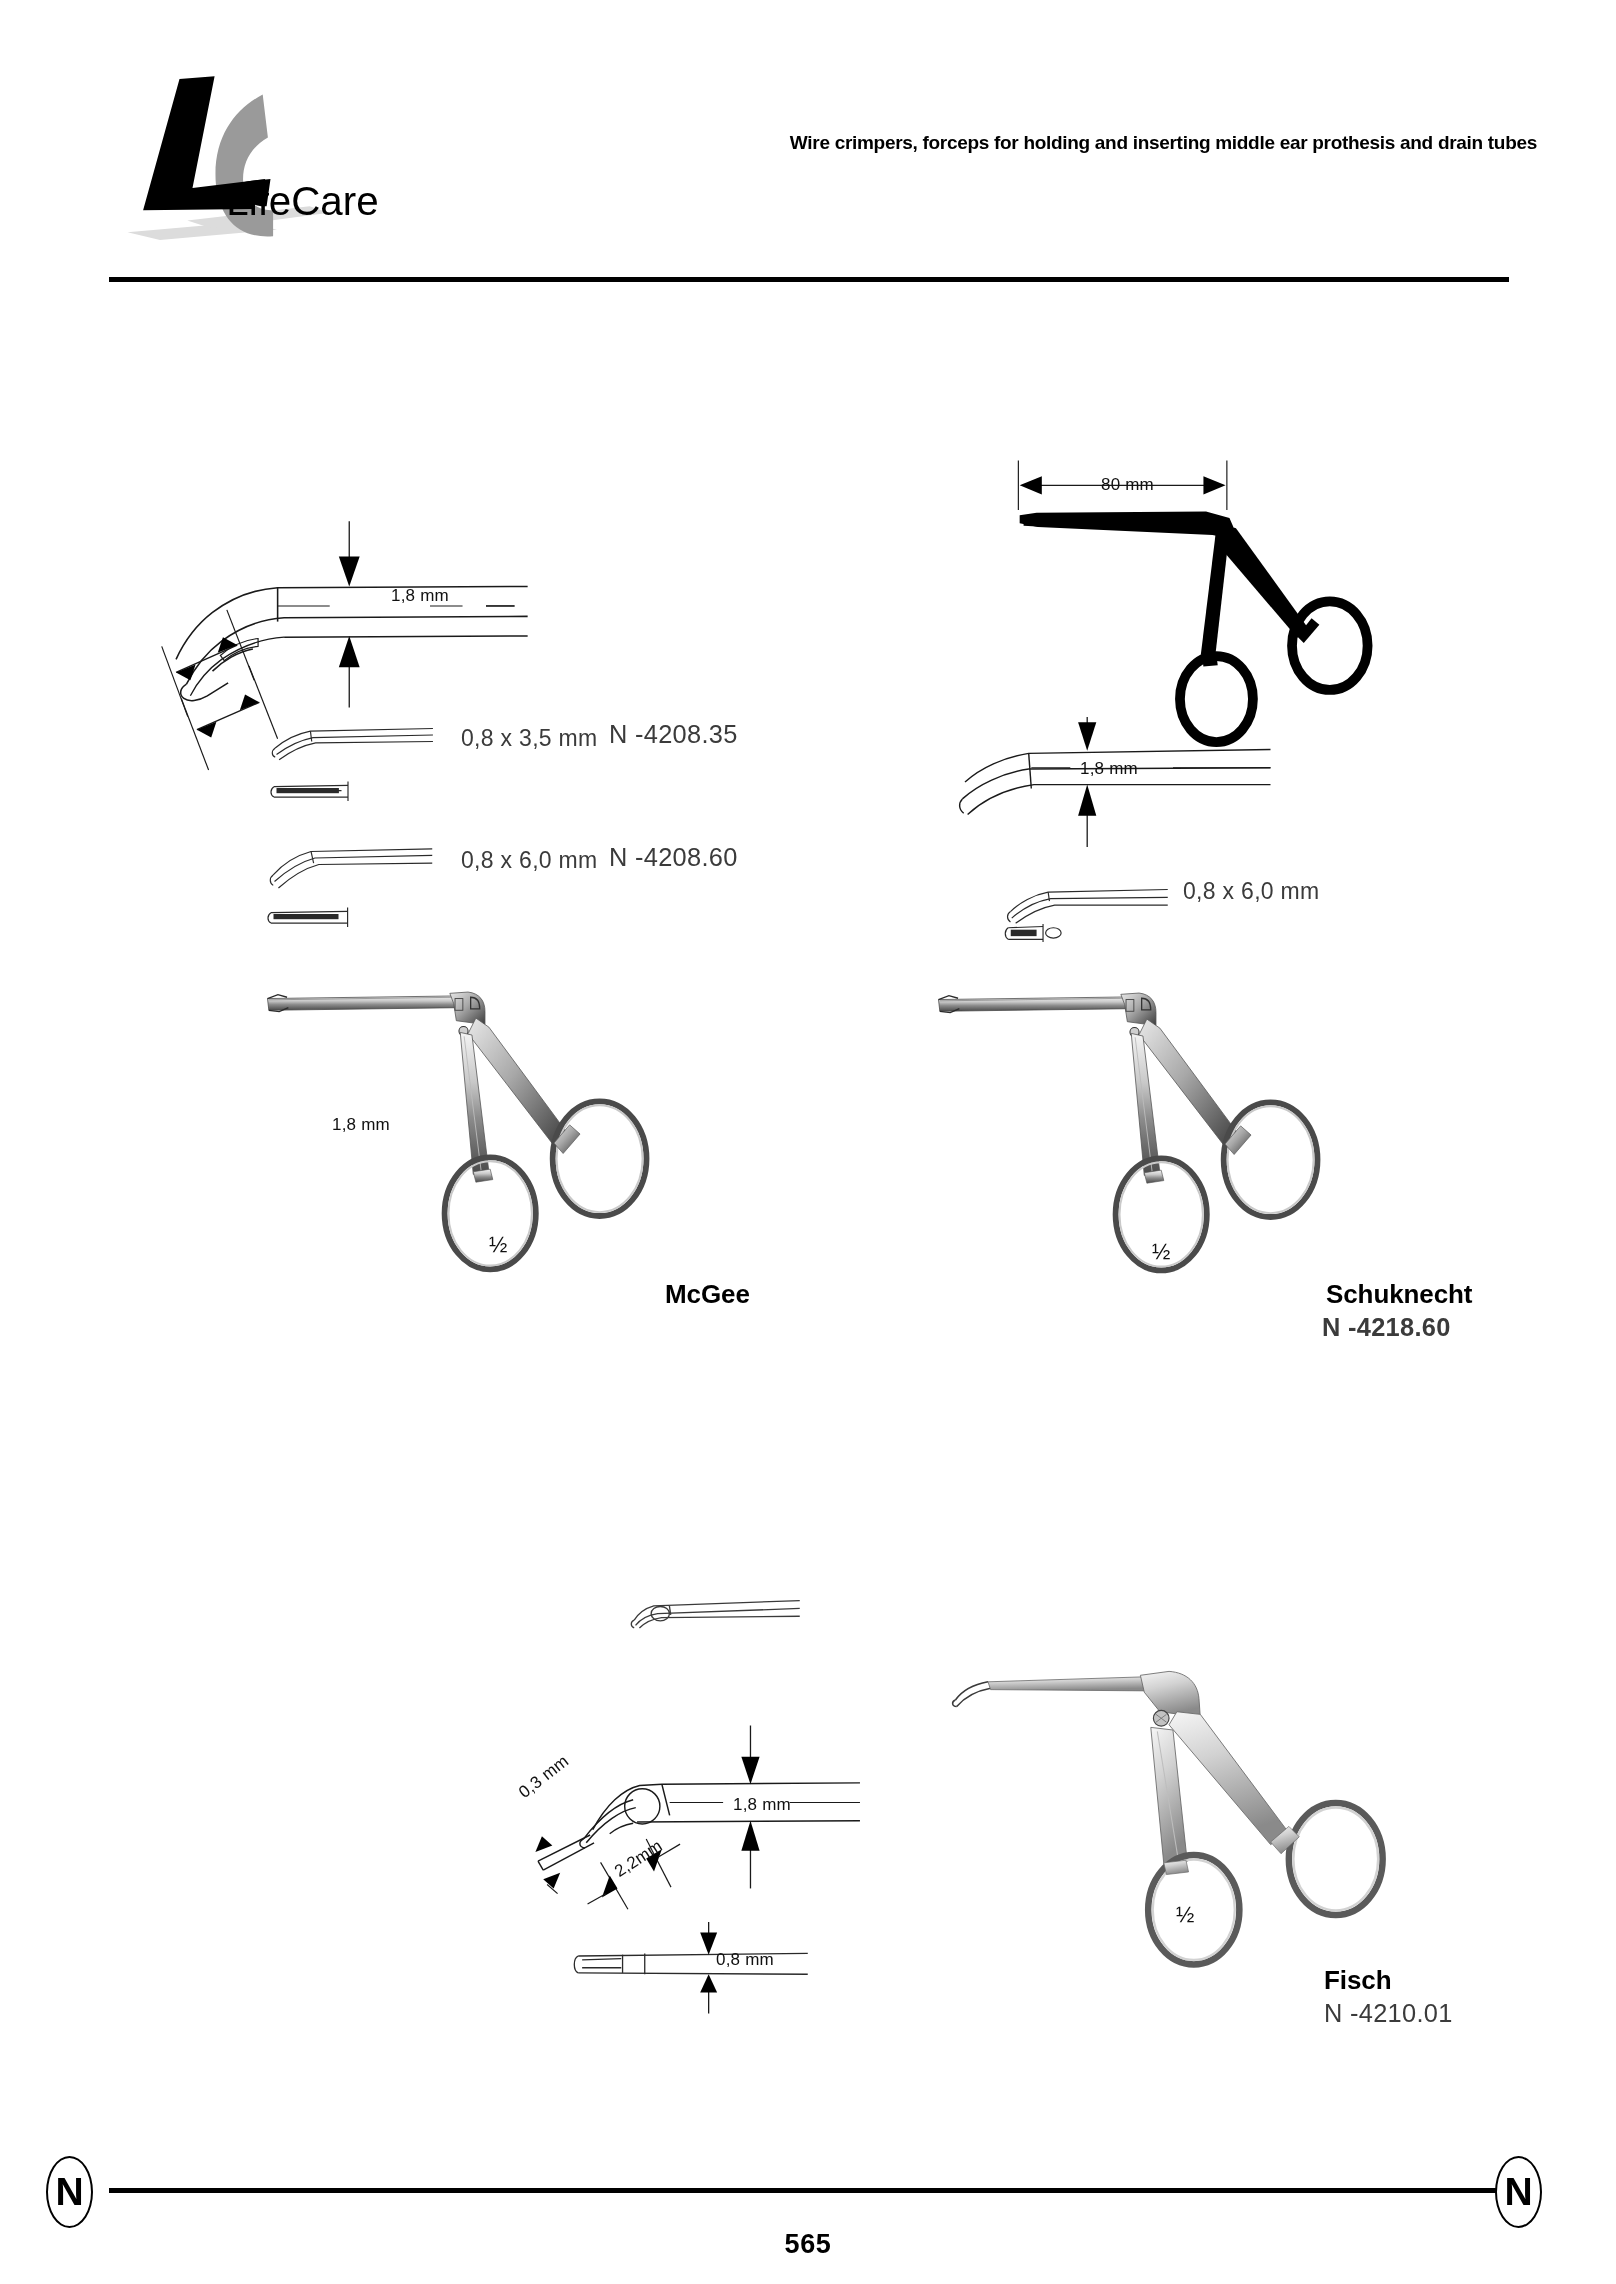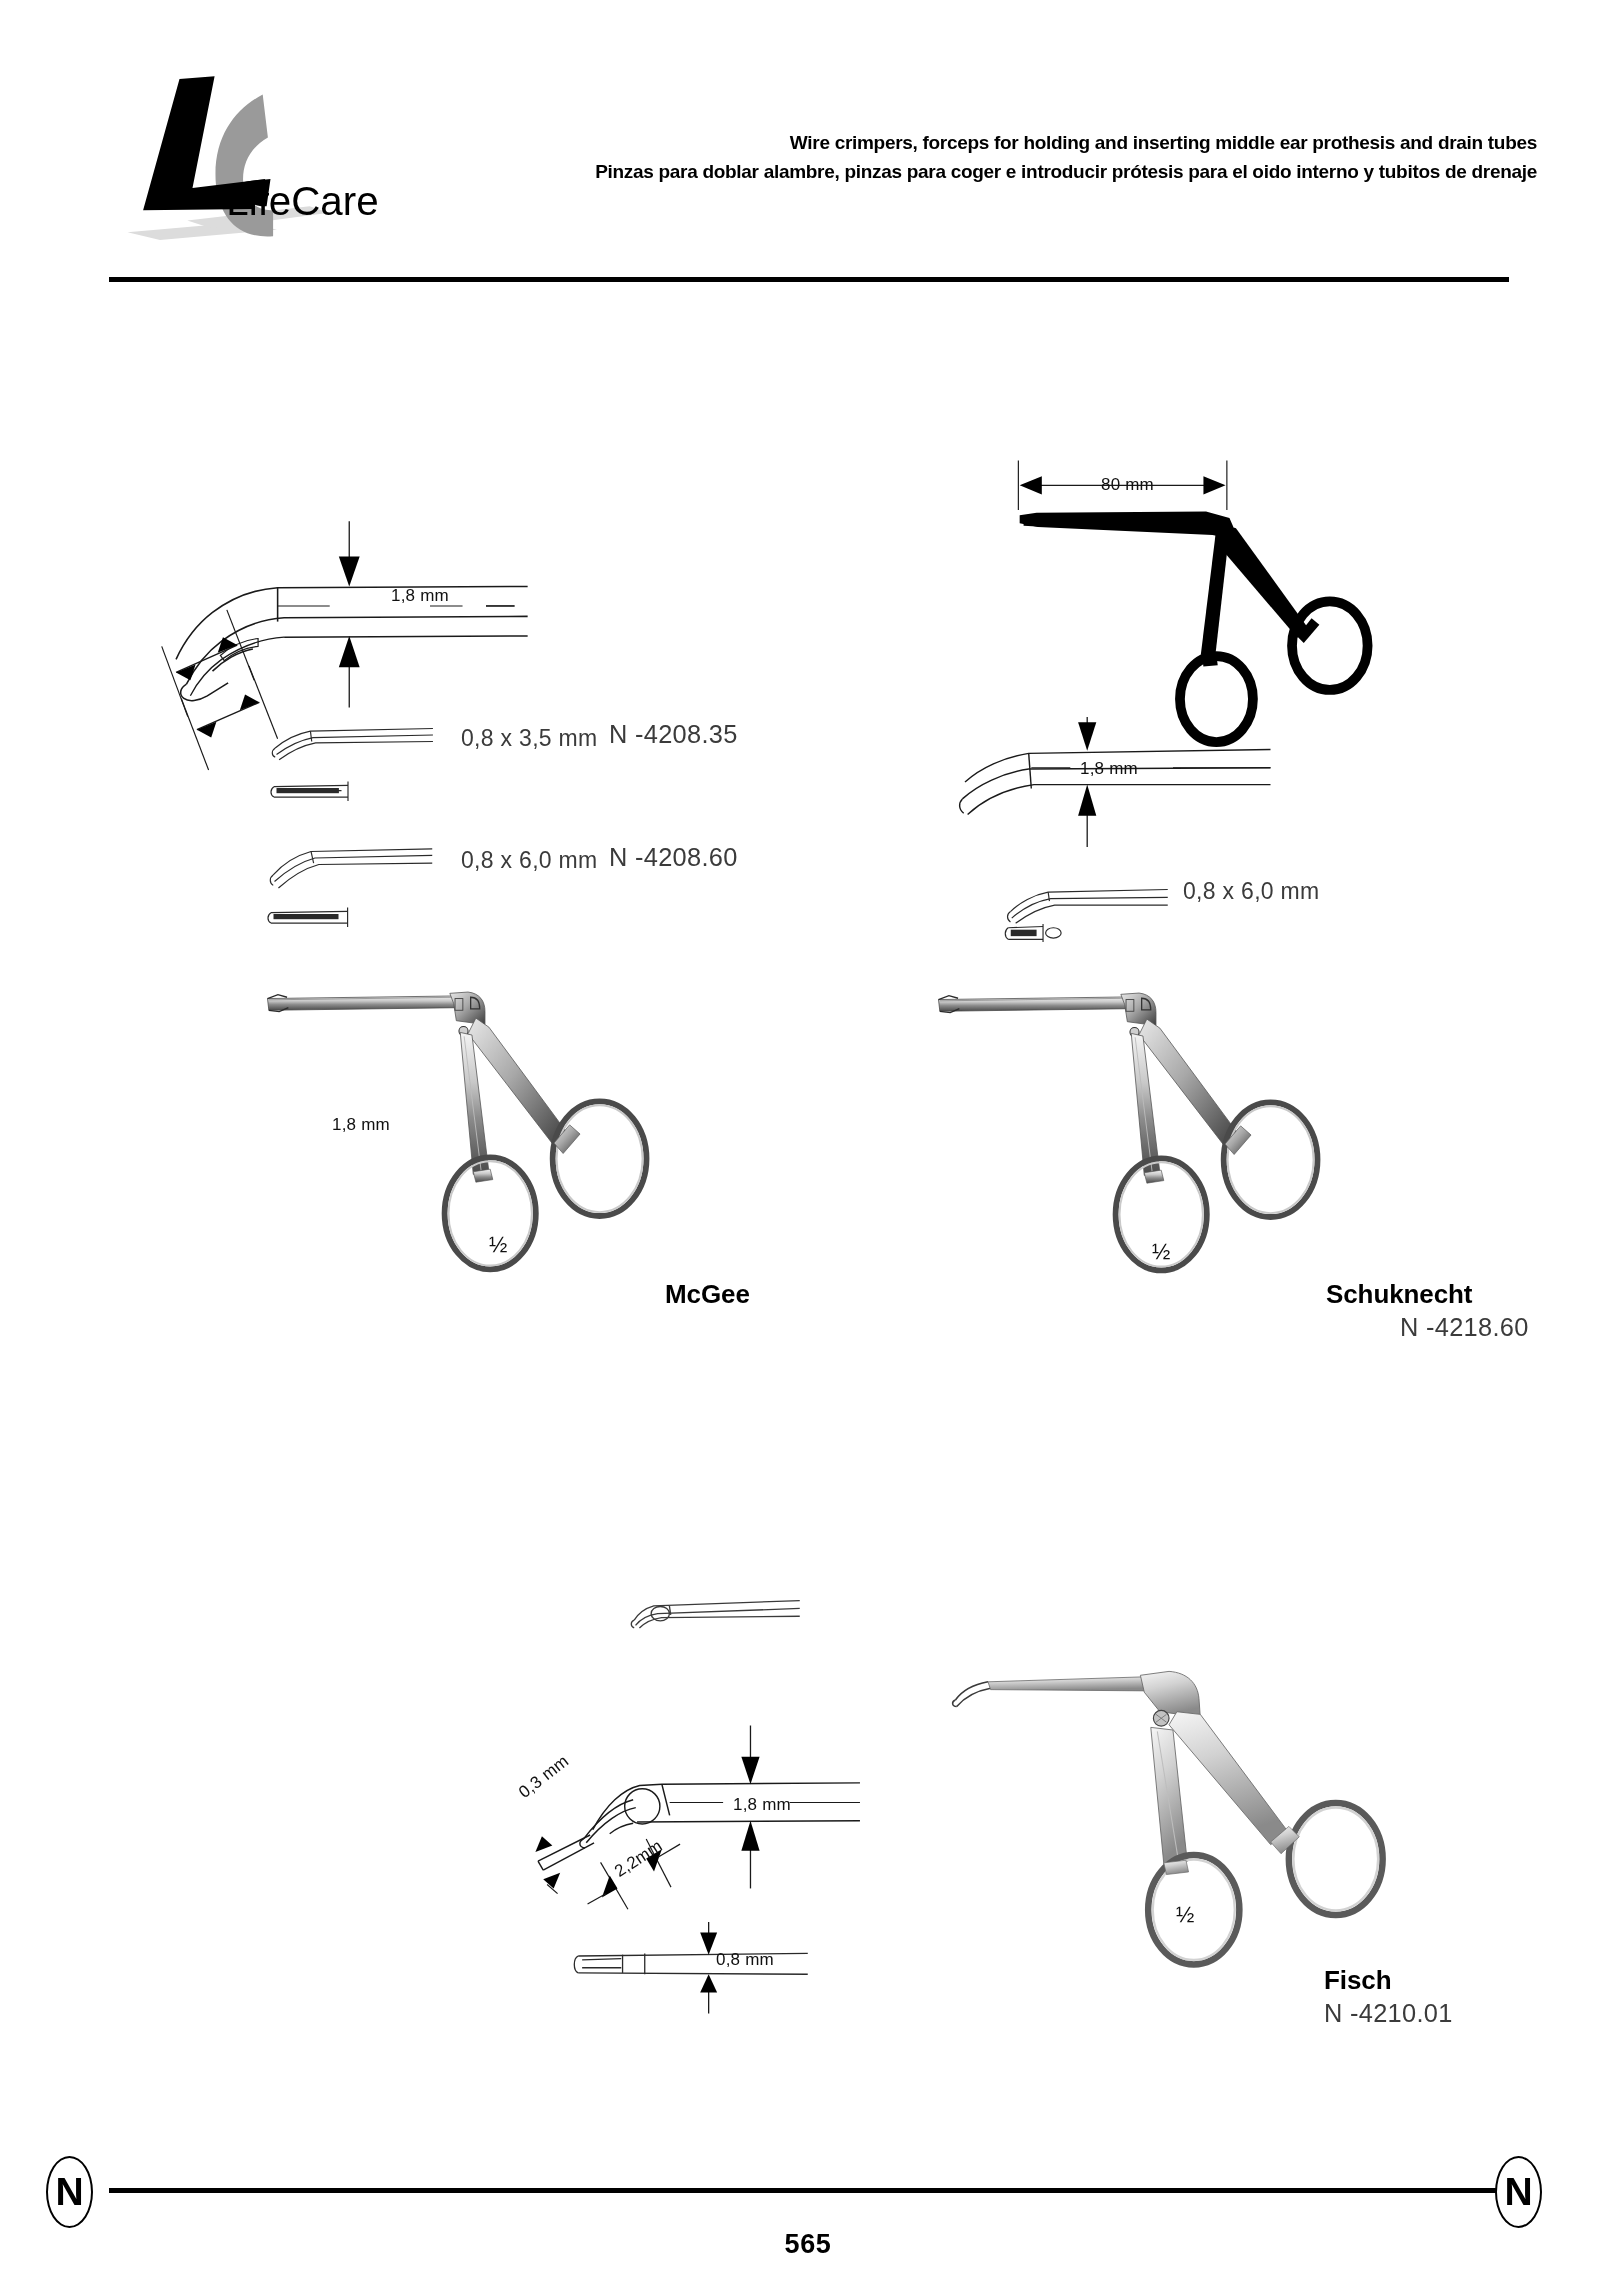--- a/index.html
+++ b/index.html
@@ -72,21 +72,20 @@
     <path fill="#000000" d="M44 228 L100 26 L154 22 L120 194 L232 180 L214 226 Z"></path>
 
     <path fill="#000000" d="M196 186 C196 210 212 224 234 222 L240 180 C220 182 206 182 196 186 Z"></path>
 
     <text x="172" y="236" font-family="'Liberation Sans',sans-serif" font-size="62" letter-spacing="0" fill="#000">LifeCare</text>
   </svg>
 </div>
 
 <div class="abs" id="header-titles">
   <div class="title-line">Wire crimpers, forceps for holding and inserting middle ear prothesis and drain tubes</div>
-  <div class="title-line">Pinzas para doblar alambre, pinzas para coger e introducir prótesis para el oido interno y tubitos de drenaje</div>
 </div>
 
 <div class="abs" id="header-rule"></div>
 
 <div class="abs" style="left:150px;top:521px;width:573px;height:209px;">
   <svg width="573" height="209" viewBox="0 0 880 320">
     <g fill="none" stroke="#1a1a1a" stroke-width="2.4">
 
       <path d="M40 212 C52 186 70 160 96 140 C130 114 166 104 196 102 L580 100"></path>
       <path d="M196 102 L196 154"></path>
@@ -339,21 +338,21 @@
     <ellipse cx="520" cy="268" rx="72" ry="88" fill="none" stroke="#4a4a4a" stroke-width="9"></ellipse>
     <ellipse cx="520" cy="268" rx="66" ry="82" fill="none" stroke="#c9c9c9" stroke-width="3"></ellipse>
     <ellipse cx="352" cy="352" rx="70" ry="86" fill="none" stroke="#4a4a4a" stroke-width="9"></ellipse>
     <ellipse cx="352" cy="352" rx="64" ry="80" fill="none" stroke="#c9c9c9" stroke-width="3"></ellipse>
     <path d="M450 244 L474 216 L490 230 L464 260 Z" fill="url(#steelB)" stroke="#555" stroke-width="1"></path>
     <path d="M326 288 L352 284 L356 300 L330 304 Z" fill="url(#steelA)" stroke="#555" stroke-width="1"></path>
   </svg>
 </div>
 <div class="abs scale-text" style="left:1152px;top:1239px;">½</div>
 <div class="abs name-text" style="left:1326px;top:1279px;">Schuknecht</div>
-<div class="abs code-text" style="left:1400px;top:1313px;">N -4218.60</div>
+<div class="abs code-text" style="left:1322px;top:1313px;font-weight:bold;">N -4218.60</div>
 
 <div class="abs" style="left:629px;top:1590px;width:189px;height:46px;">
   <svg width="189" height="46" viewBox="0 0 290 70">
     <g fill="none" stroke="#3a3a3a" stroke-width="2">
       <path d="M8 46 C14 36 24 28 38 24 L262 16"></path>
       <path d="M10 54 C18 44 30 38 44 36 L262 28"></path>
       <path d="M16 58 C24 50 36 44 50 42 L262 40"></path>
       <ellipse cx="48" cy="36" rx="14" ry="11"></ellipse>
       <path d="M8 46 C2 48 2 56 8 58"></path>
       <path d="M62 24 L64 38"></path>

